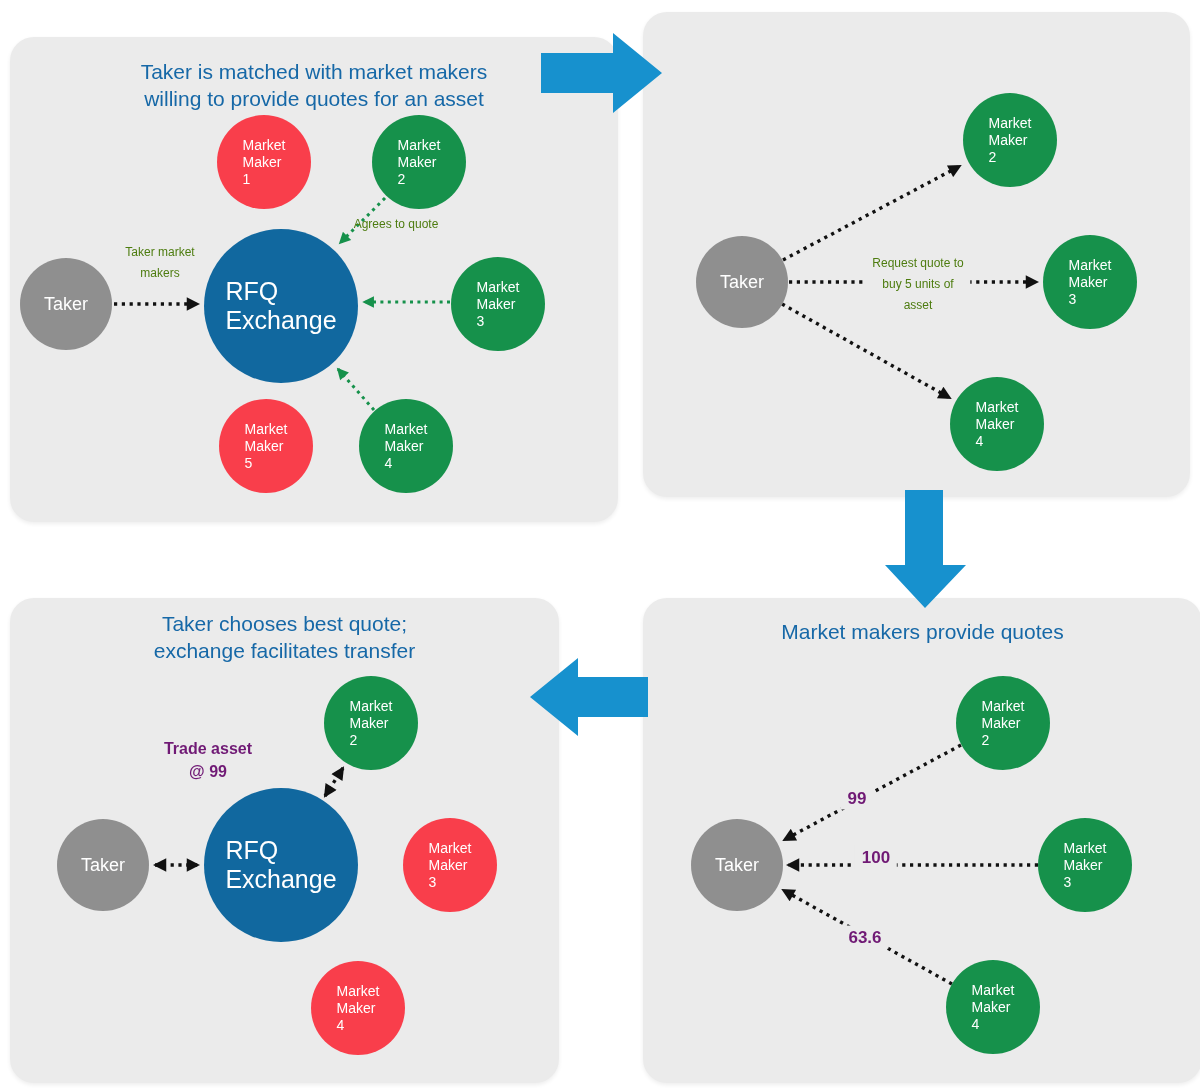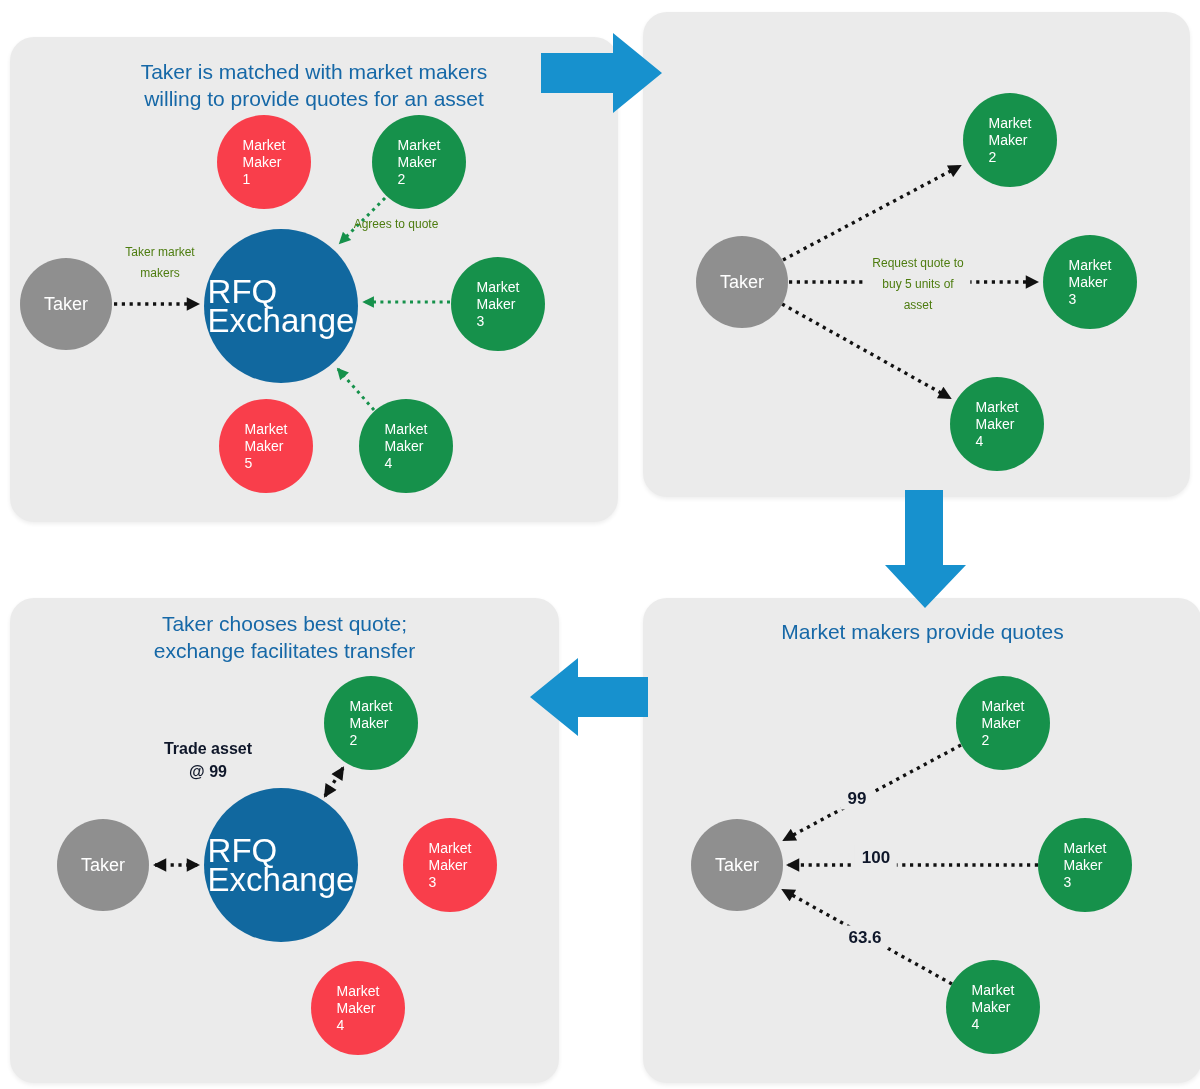--- a/index.html
+++ b/index.html
@@ -23,28 +23,28 @@
   .arrows{position:absolute;left:0;top:0;}
 
   .node{
     position:absolute;border-radius:50%;
     display:flex;align-items:center;justify-content:center;
     color:#ffffff;white-space:pre-line;
     font-size:14px;line-height:17px;
   }
   .node-small{width:94px;height:94px;}
   .node-taker{width:92px;height:92px;font-size:18px;}
-  .node-exchange{width:154px;height:154px;font-size:33px;line-height:29px;}
+  .node-exchange{width:154px;height:154px;font-size:25px;line-height:29px;}
 
   .annot{
     position:absolute;transform:translate(-50%,-50%);
     color:#4d7c0f;font-size:12px;line-height:21px;
     text-align:center;white-space:pre-line;
   }
-  .annot-bold{font-weight:bold;color:#0f172a;font-size:17px;}
+  .annot-bold{font-weight:bold;color:#701a75;font-size:17px;}
   .annot-bg{background:#ebebeb;padding:1px 7px;}
 
   .flow-arrow{position:absolute;}
 </style>
 </head>
 <body>
 
 <svg width="0" height="0" style="position:absolute">
   <defs>
     <marker id="mk-b" viewBox="0 0 10 10" refX="8.5" refY="5" markerWidth="4.6" markerHeight="3.9" orient="auto-start-reverse">

